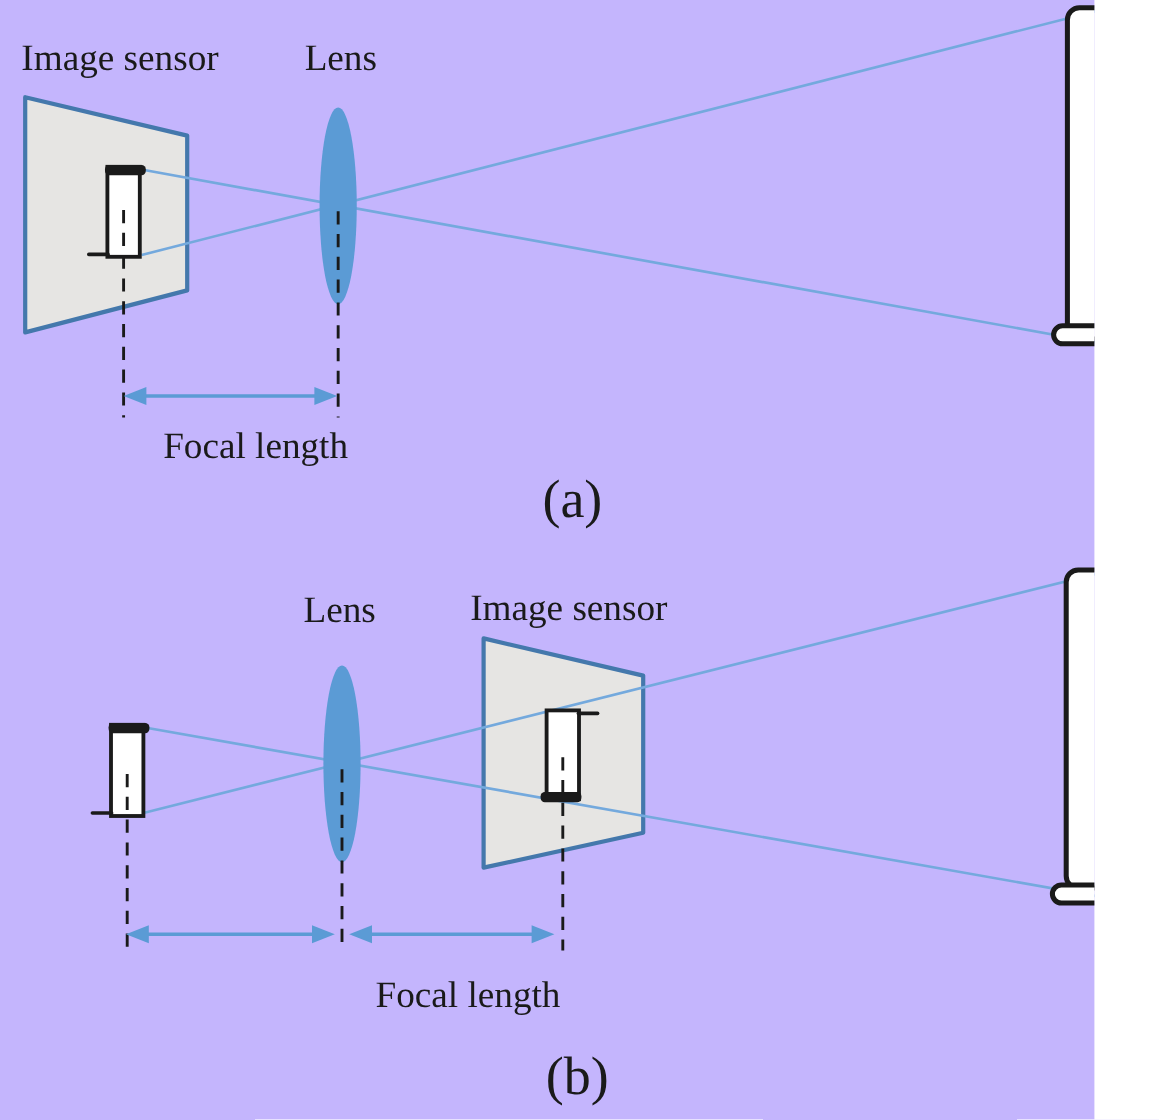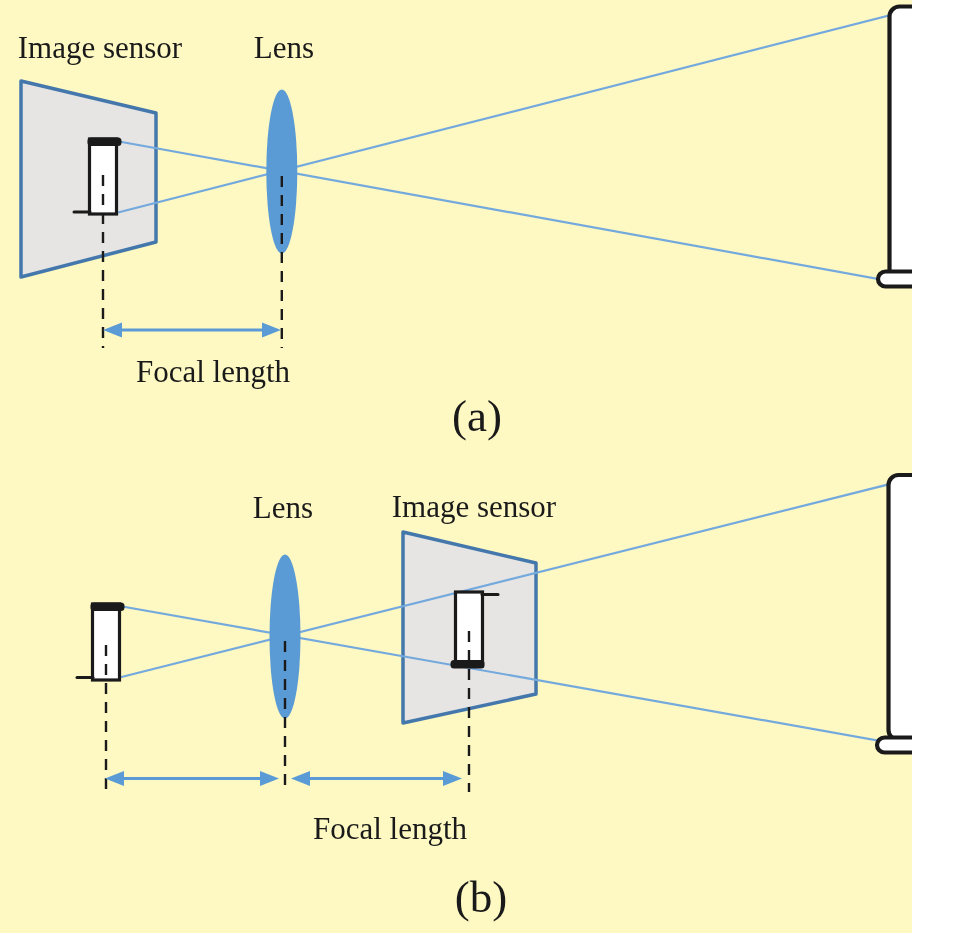--- a/index.html
+++ b/index.html
@@ -4,21 +4,21 @@
 <style>
   html, body {
     margin: 0;
     padding: 0;
     background: #ffffff;
   }
   .stage {
     position: relative;
     width: 912px;
     height: 933px;
-    background: #fef9c3;
+    background: #c4b5fd;
     overflow: hidden;
     text-align: right;
   }
   svg { display: block; }
   .label {
     font-family: "Liberation Serif", "DejaVu Serif", serif;
     font-size: 31px;
     fill: #1a1a1a;
   }
   .panel-letter {

